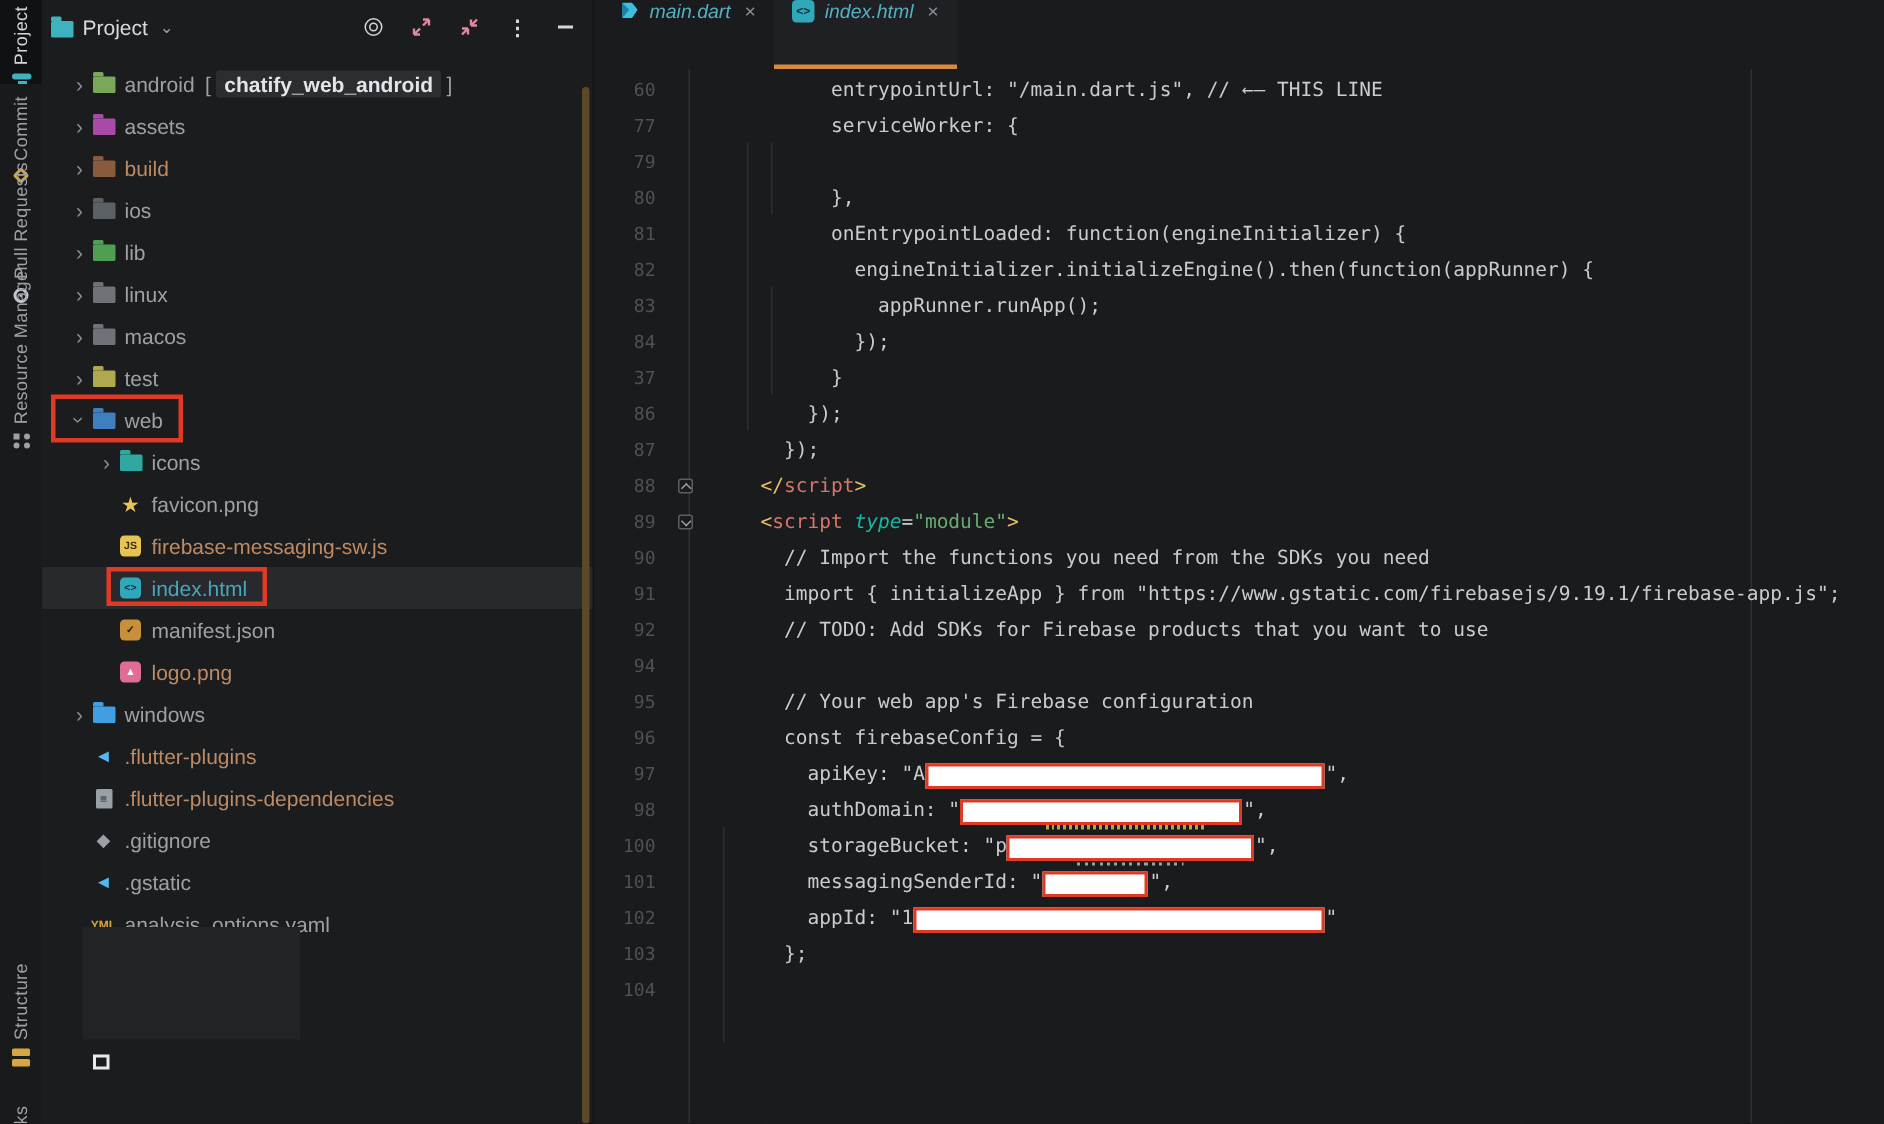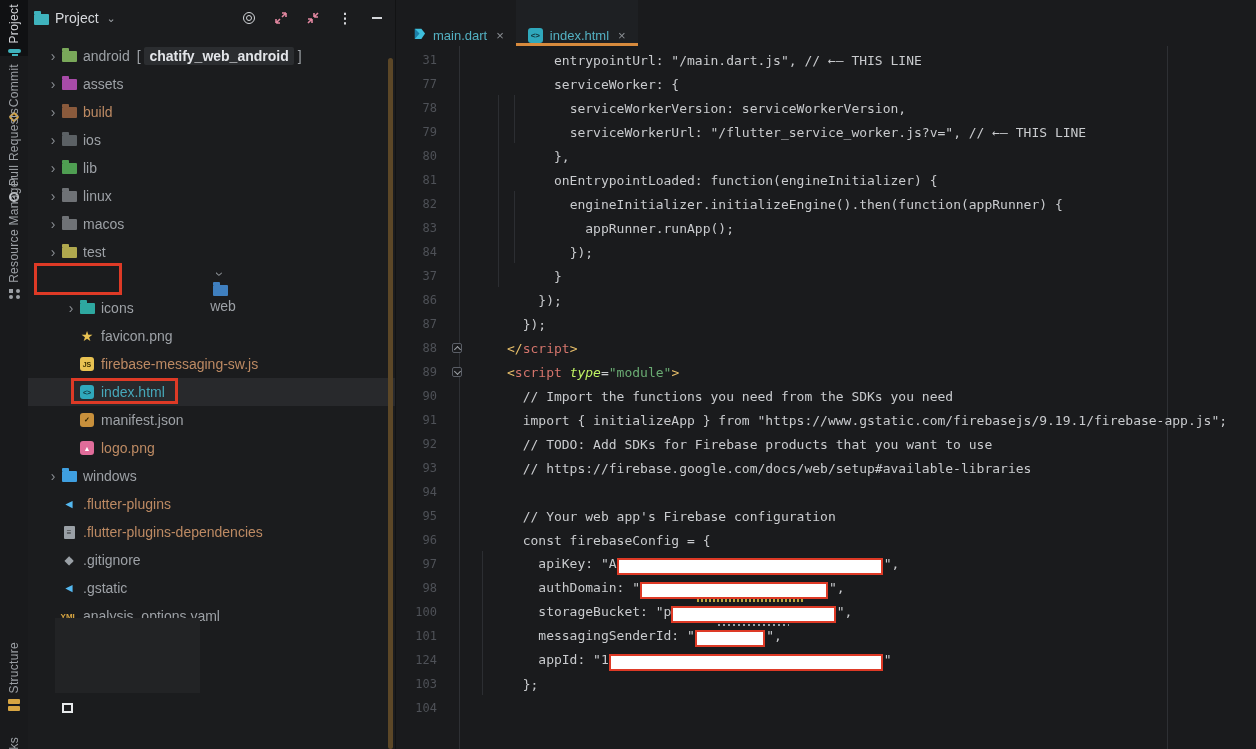--- a/index.html
+++ b/index.html
@@ -67,39 +67,39 @@
   .red-annot { position:absolute; border:3px solid #de3a26; pointer-events:none; z-index:5; }
   .annot-web { left:6px; top:221px; width:88px; height:32px; }
   .annot-index { left:43px; top:336px; width:107px; height:26px; }
   .ghost-panel { position:absolute; left:27px; top:618px; width:145px; height:75px; background:#222325; }
   .pp-scrollbar { position:absolute; right:2px; top:58px; width:5px; height:691px; background:#5c4727; border-radius:3px; }
   .bottom-partial-icon { position:absolute; left:34px; top:703px; width:11px; height:10px; border:2px solid #e8eaec; background:#1b1c1e; }
 
   
   .editor { position:absolute; left:397px; top:0; width:859px; height:749px; background:#1a1b1d; }
   .tab-bar { height:46px; display:flex; align-items:stretch; padding-left:4px; }
-  .tab { display:flex; align-items:flex-end; gap:7px; padding:0 12px; font-size:13px; color:#53b0c2; cursor:pointer; border-bottom:3px solid transparent; }
+  .tab { display:flex; align-items:flex-start; gap:7px; padding:0 12px; font-size:13px; color:#53b0c2; cursor:pointer; border-bottom:3px solid transparent;font-style:italic; }
   .tab.active { background:#1e2023; border-bottom:3px solid #d78a3d; }
   .tab-close { color:#8b8f94; font-size:13px; margin-left:2px; }
   .dart-icon { width:13px; height:13px; }
   .html-icon { width:15px; height:15px; background:#2fa8bc; border-radius:3px; color:#103036; font-size:8px; font-weight:bold; display:flex; align-items:center; justify-content:center; }
 
   .code-area { position:absolute; top:46px; left:0; right:0; bottom:0; font-family:"DejaVu Sans Mono", monospace; font-size:13px; padding-top:2px; }
   .gutter-line { position:absolute; left:62px; top:0; bottom:0; width:1px; background:#2e3034; }
   .margin-line { position:absolute; left:770px; top:0; bottom:0; width:1px; background:#2e3034; }
   .guide { position:absolute; width:1px; background:#2c2e32; }
   .g1 { left:101px; top:49px; height:192px; }
   .g2 { left:117px; top:49px; height:48px; }
   .g3 { left:117px; top:145px; height:72px; }
   .g4 { left:85px; top:505px; height:144px; }
   .code-row { height:24px; display:flex; align-items:center; position:relative; }
   .ln { width:40px; flex:0 0 40px; text-align:right; color:#4e5157; font-size:12px; padding-right:0; }
   .line-content { padding-left:70px; white-space:pre; color:#c9cbce; }
   .seg-tag { color:#d5756c; } .seg-br { color:#e8bf6a; }
-  .seg-at { color:#bef264; font-style:italic;text-align:right; } .seg-st { color:#6aab73; }
+  .seg-at { color:#14b8a6; font-style:italic;text-align:right; } .seg-st { color:#6aab73; }
   .fold { position:absolute; left:55px; top:7px; width:10px; height:10px; border:1px solid #5a5e66; border-radius:2px; background:#1a1b1d; z-index:2; }
   .fold:after { content:""; position:absolute; left:2px; width:4px; height:4px; border-left:1px solid #9da1a6; border-bottom:1px solid #9da1a6; }
   .fold.up:after { top:3px; transform:rotate(135deg); }
   .fold.down:after { top:1px; transform:rotate(-45deg); }
   .redact { display:inline-block; height:17px; background:#ffffff; border:2px solid #de3a26; vertical-align:middle; position:relative; margin:0 1px -3px 0; }
   .redact.wavy:after { content:""; position:absolute; left:30%; right:12%; bottom:-5px; height:3px;
       background:repeating-linear-gradient(90deg,#b8a23c 0 2px,transparent 2px 4px); }
   .redact.dots:after { content:""; position:absolute; left:28%; right:28%; bottom:-5px; height:2px;
       background:repeating-linear-gradient(90deg,#9aa0a6 0 2px,transparent 2px 5px); }
 </style>
@@ -216,21 +216,21 @@
           </span>
           <span class="t-label c-gray">macos</span>
         </div>
         <div class="tree-row" style="padding-left: 17px;">
           <span class="chev">›</span>
           <span class="ticon">
             <span class="tfolder" style="background: rgb(176, 168, 78);"></span>
           </span>
           <span class="t-label c-gray">test</span>
         </div>
-        <div class="tree-row" style="padding-left: 17px; flex-direction: column;">
+        <div class="tree-row" style="padding-left: 17px;">
           <span class="chev exp">›</span>
           <span class="ticon">
             <span class="tfolder" style="background: rgb(63, 127, 191);"></span>
           </span>
           <span class="t-label c-gray">web</span>
         </div>
         <div class="red-annot annot-web"></div>
         <div class="tree-row" style="padding-left: 35px;">
           <span class="chev">›</span>
           <span class="ticon">
@@ -347,34 +347,29 @@
       </div>
     <div class="code-area">
       <div class="gutter-line"></div>
       <div class="margin-line"></div>
       <div class="guide g1"></div>
       <div class="guide g2"></div>
       <div class="guide g3"></div>
       <div class="guide g4"></div>
       <div id="code-lines">
           <div class="code-row">
-            <span class="ln">31</span>
+            <span class="ln">60</span>
             <span class="line-content">      <span>entrypointUrl: "/main.dart.js", // ←— THIS LINE</span></span>
           </div>
           <div class="code-row">
             <span class="ln">77</span>
             <span class="line-content">      <span>serviceWorker: {</span></span>
           </div>
           <div class="code-row">
-            <span class="ln">78</span>
-            <span class="line-content">        <span>serviceWorkerVersion: serviceWorkerVersion,</span></span>
-          </div>
-          <div class="code-row">
             <span class="ln">79</span>
-            <span class="line-content">        <span>serviceWorkerUrl: "/flutter_service_worker.js?v=", // ←— THIS LINE</span></span>
           </div>
           <div class="code-row">
             <span class="ln">80</span>
             <span class="line-content">      <span>},</span></span>
           </div>
           <div class="code-row">
             <span class="ln">81</span>
             <span class="line-content">      <span>onEntrypointLoaded: function(engineInitializer) {</span></span>
           </div>
           <div class="code-row">
@@ -417,24 +412,20 @@
           </div>
           <div class="code-row">
             <span class="ln">91</span>
             <span class="line-content">  <span>import { initializeApp } from "https://www.gstatic.com/firebasejs/9.19.1/firebase-app.js";</span></span>
           </div>
           <div class="code-row">
             <span class="ln">92</span>
             <span class="line-content">  <span>// TODO: Add SDKs for Firebase products that you want to use</span></span>
           </div>
           <div class="code-row">
-            <span class="ln">93</span>
-            <span class="line-content">  <span>// https://firebase.google.com/docs/web/setup#available-libraries</span></span>
-          </div>
-          <div class="code-row">
             <span class="ln">94</span>
             <span class="line-content"></span>
           </div>
           <div class="code-row">
             <span class="ln">95</span>
             <span class="line-content">  <span>// Your web app's Firebase configuration</span></span>
           </div>
           <div class="code-row">
             <span class="ln">96</span>
             <span class="line-content">  <span>const firebaseConfig = {</span></span>
@@ -449,21 +440,21 @@
           </div>
           <div class="code-row">
             <span class="ln">100</span>
             <span class="line-content">    <span>storageBucket: "p</span><span class="redact dots" style="width: 21ch;"></span><span>",</span></span>
           </div>
           <div class="code-row">
             <span class="ln">101</span>
             <span class="line-content">    <span>messagingSenderId: "</span><span class="redact" style="width: 9ch;"></span><span>",</span></span>
           </div>
           <div class="code-row">
-            <span class="ln">124</span>
+            <span class="ln">102</span>
             <span class="line-content">    <span>appId: "1</span><span class="redact" style="width: 35ch;"></span><span>"</span></span>
           </div>
           <div class="code-row">
             <span class="ln">103</span>
             <span class="line-content">  <span>};</span></span>
           </div>
           <div class="code-row">
             <span class="ln">104</span>
             <span class="line-content"></span>
           </div>

